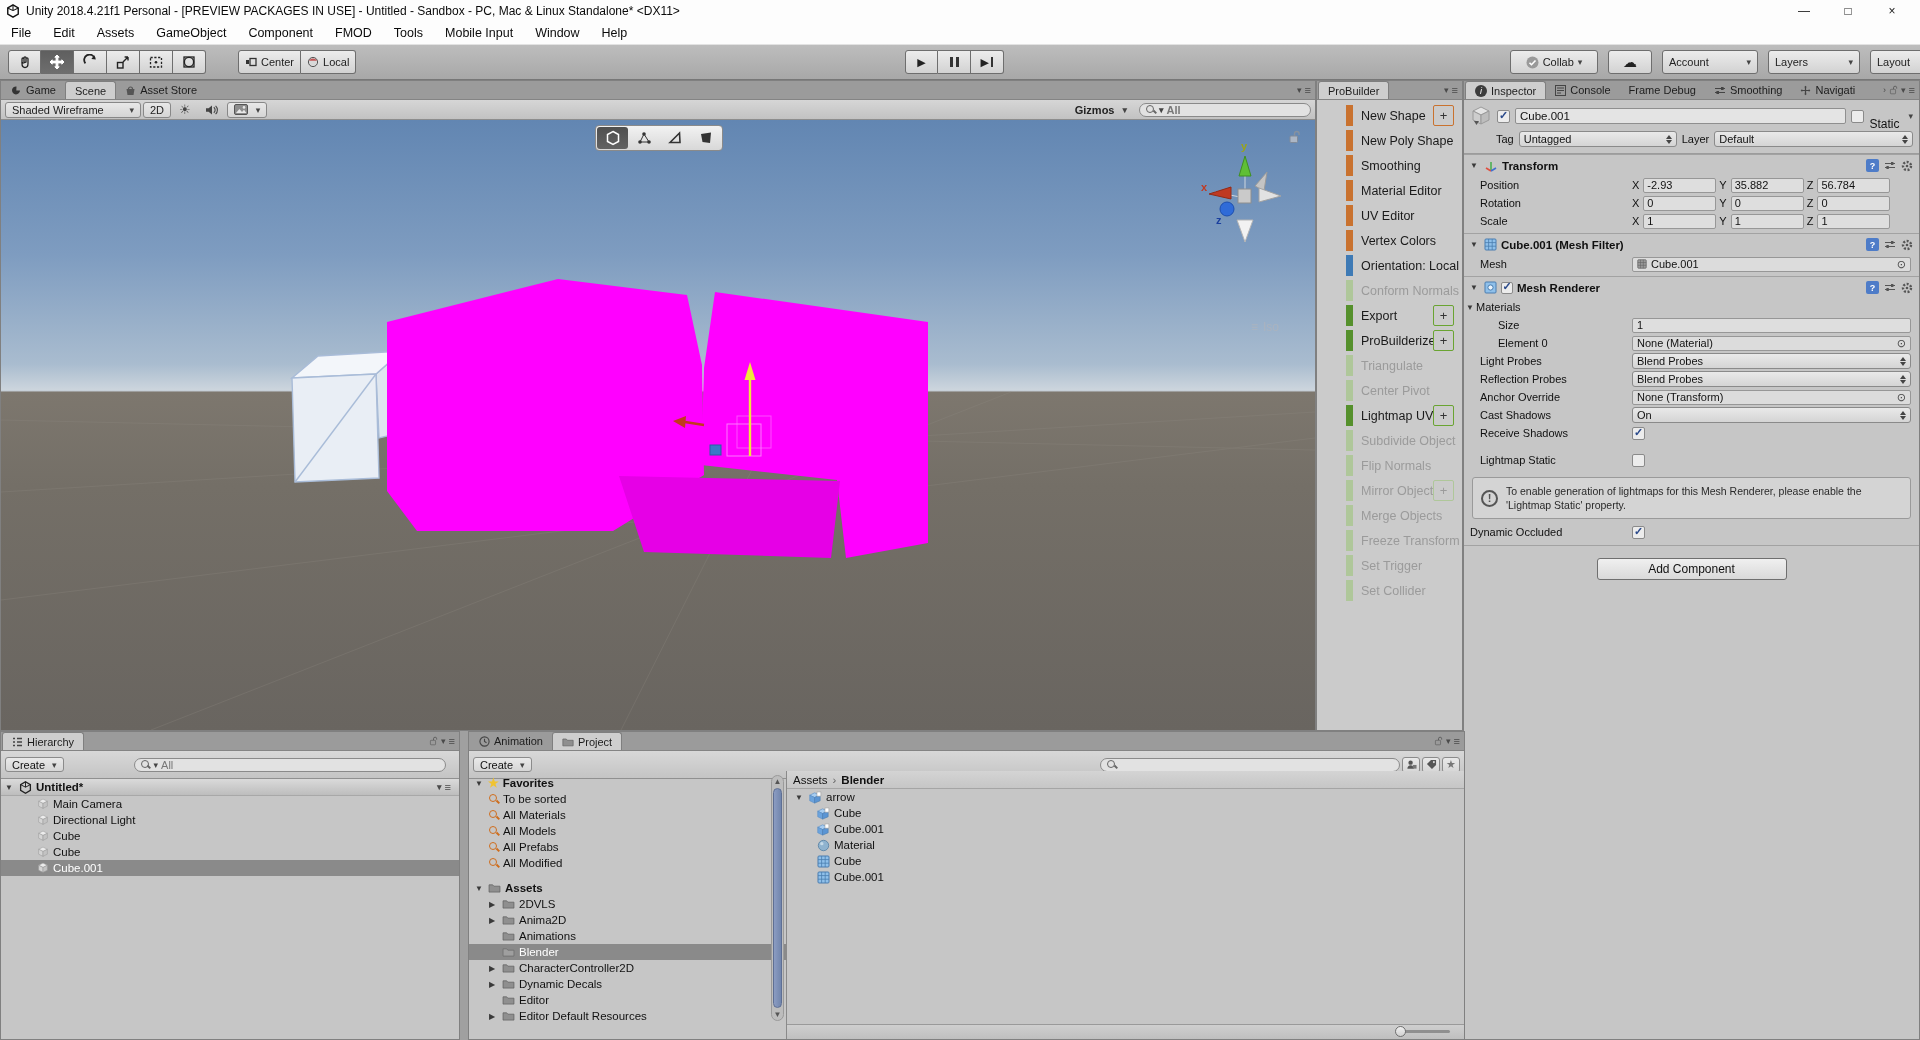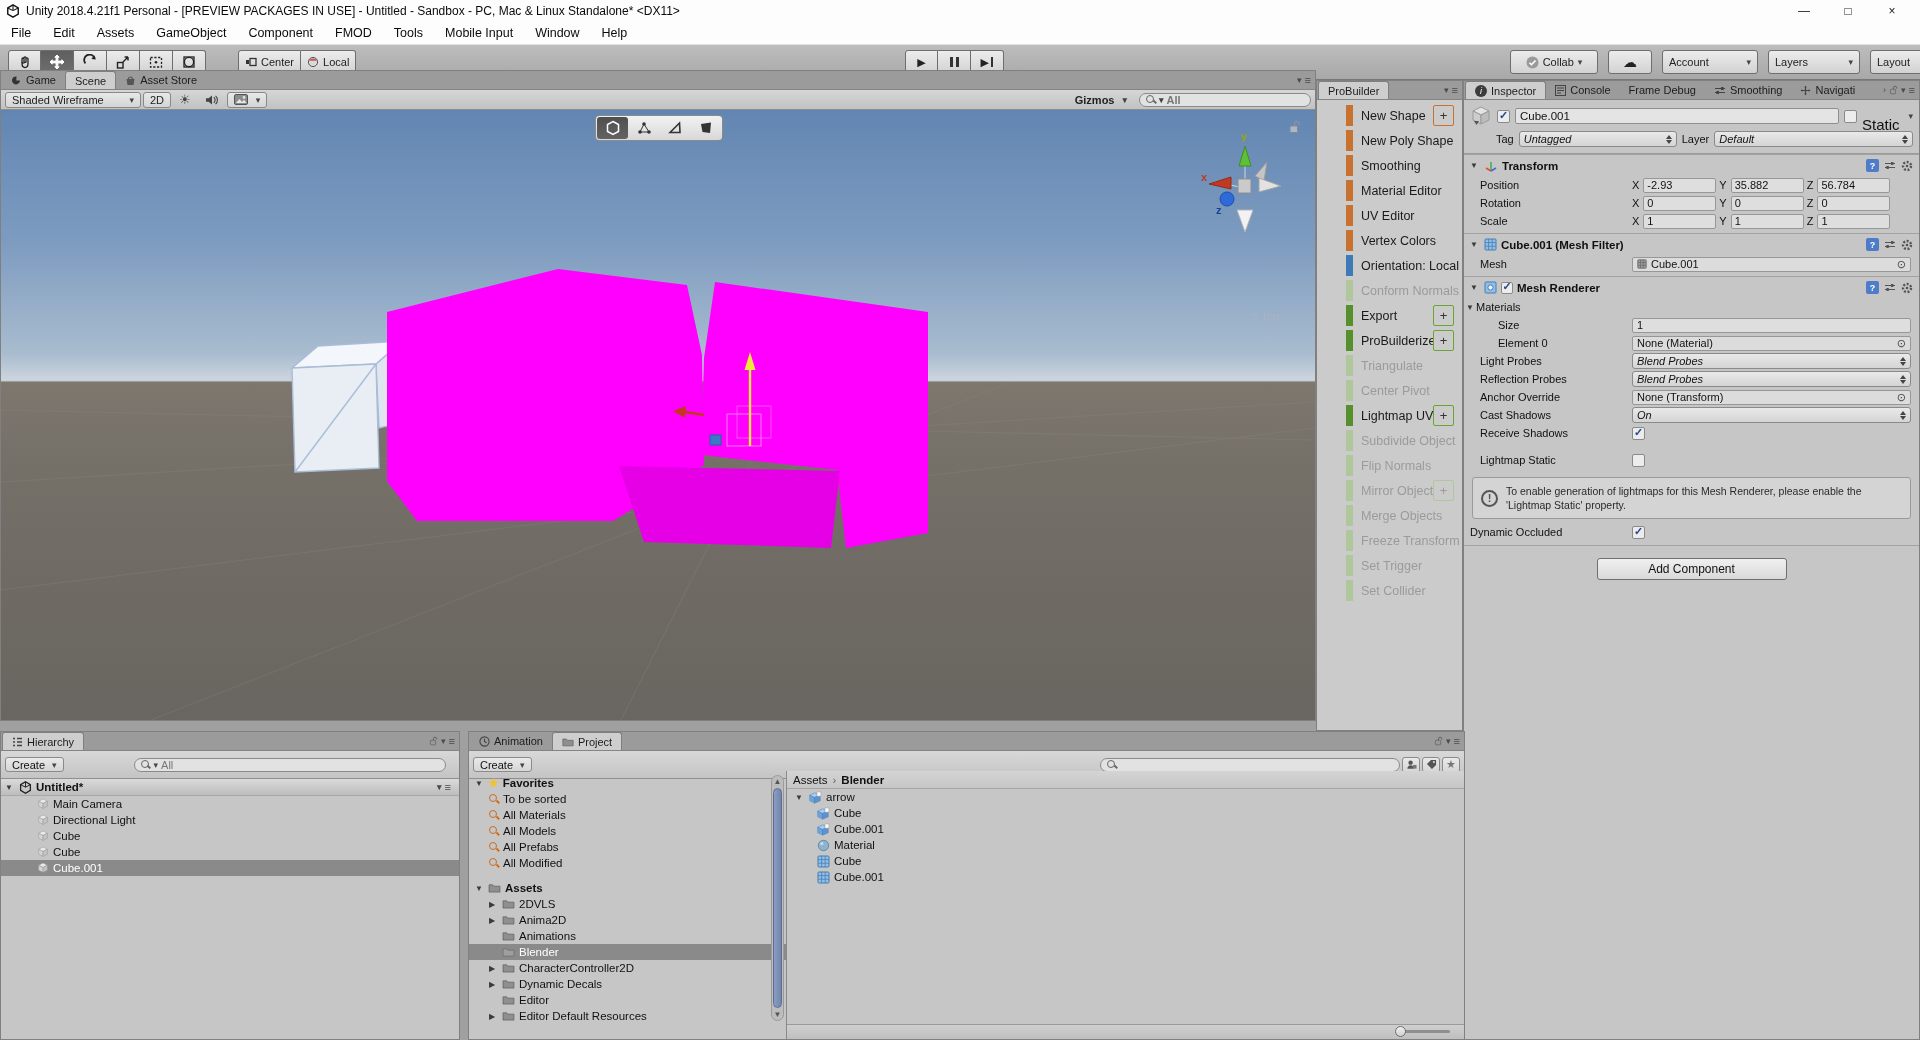--- a/index.html
+++ b/index.html
@@ -40,21 +40,21 @@
     border-bottom:1px solid #848484; padding-left:1px; }
   .tab { height:18px; display:flex; align-items:center; gap:4px; padding:0 9px;
     font-size:11px; color:#1d1d1d; }
   .tab.active { background:#cecece; border:1px solid #7f7f7f; border-bottom:none;
     border-radius:3px 3px 0 0; }
   .pane-icons { margin-left:auto; display:flex; align-items:center; gap:3px;
     padding-right:4px; color:#4a4a4a; font-size:9px; height:18px; }
   .pane-icons .m { font-size:11px; line-height:9px; }
 
   
-  #scene-pane { left:0; top:70px; width:1316px; height:651px; }
+  #scene-pane { left:0; top:80px; width:1316px; height:651px; }
   #scene-controls { height:20px; background:linear-gradient(#d6d6d6,#c2c2c2);
     border-bottom:1px solid #8d8d8d; display:flex; align-items:center; padding:0 4px; gap:2px; font-size:11px; }
   .sc-btn { height:16px; display:flex; align-items:center; gap:4px; padding:0 6px;
     background:linear-gradient(#e8e8e8,#d5d5d5); border:1px solid #888; border-radius:3px; color:#222; }
   .sc-plain { border:none; background:none; }
   #viewport { position:absolute; left:0; top:39px; width:1314px; height:610px;
     background:linear-gradient(180deg,#6286b2 0%, #7e9cc0 22%, #a9bccf 40%, #ccd5dd 44.2%, #c4cdd6 44.4%, #7d776e 44.6%, #746f67 60%, #696560 100%);
     overflow:hidden; }
   #mode-toolbar { position:absolute; left:594px; top:5px; display:flex;
     background:linear-gradient(#f2f2f2,#d8d8d8); border:1px solid #8a8a8a; border-radius:4px; padding:1px; }
@@ -82,21 +82,21 @@
   #inspector { left:1463px; top:80px; width:457px; height:960px; background:#c6c6c6; }
   #insp-header { padding:4px 6px 3px 6px; border-bottom:1px solid #9c9c9c; }
   .ih-row1 { display:flex; align-items:center; gap:5px; height:24px; }
   .name-field { flex:1; height:16px; background:#e4e4e4; border:1px solid #8f8f8f;
     font-size:11.5px; padding:0 4px; display:flex; align-items:center; border-radius:2px;}
   .ih-row2 { display:flex; align-items:center; gap:5px; height:22px; font-size:11px; }
   .cb { width:13px; height:13px; background:#ececec; border:1px solid #8a8a8a; border-radius:2px;
     display:flex; align-items:center; justify-content:center; font-size:11px; font-weight:bold; color:#2b4a8b; flex:none;}
   .cb .tick { margin-top:-2px; }
   .dd { background:linear-gradient(#e9e9e9,#d4d4d4); border:1px solid #8a8a8a; border-radius:3px;
-    height:16px; display:flex; align-items:center; font-size:11px; padding:0 4px; color:#111;font-style:italic; }
+    height:16px; display:flex; align-items:center; font-size:11px; padding:0 4px; color:#111; }
   .dd .spin { margin-left:auto; display:flex; flex-direction:column; gap:1px; padding-left:6px;}
   .spin i { width:0; height:0; border-left:3px solid transparent; border-right:3px solid transparent; display:block;}
   .spin i.up { border-bottom:4px solid #444; } .spin i.dn { border-top:4px solid #444; }
   .sect { border-top:1px solid #a2a2a2; }
   .sect-head { height:21px; display:flex; align-items:center; gap:4px; padding:0 6px;
     font-size:11.5px; font-weight:bold; color:#101010; background:#c6c6c6; }
   .sect-icons { margin-left:auto; display:flex; align-items:center; gap:5px; }
   .help-ic { width:13px; height:13px; background:#4e7cc8; border-radius:2px; color:#fff;
     font-size:9px; font-weight:bold; display:flex; align-items:center; justify-content:center; }
   .fold { font-size:8px; color:#3a3a3a; width:10px; display:inline-block; }
@@ -595,21 +595,21 @@
         <polygon points="19,6 11,10 11,19 19,15" fill="#bdbdbd" stroke="#9a9a9a"></polygon>
         <polygon points="4,16 9,16 6.5,20" fill="#555"></polygon>
       </svg>
       <span class="cb">
           <span class="tick">✓</span>
         </span>
       <div class="name-field">
         <span>Cube.001</span>
       </div>
       <span class="cb"></span>
-      <span style="font-size:15px;margin-top:16px;">Static</span>
+      <span style="font-size:12px;margin-top:16px;">Static</span>
       <span class="caret">▾</span>
     </div>
     <div class="ih-row2">
       <span style="padding-left:26px;">Tag</span>
       <div class="dd" style="width:158px;">
         <span>Untagged</span>
         <span class="spin">
             <i class="up"></i>
             <i class="dn"></i>
           </span>

